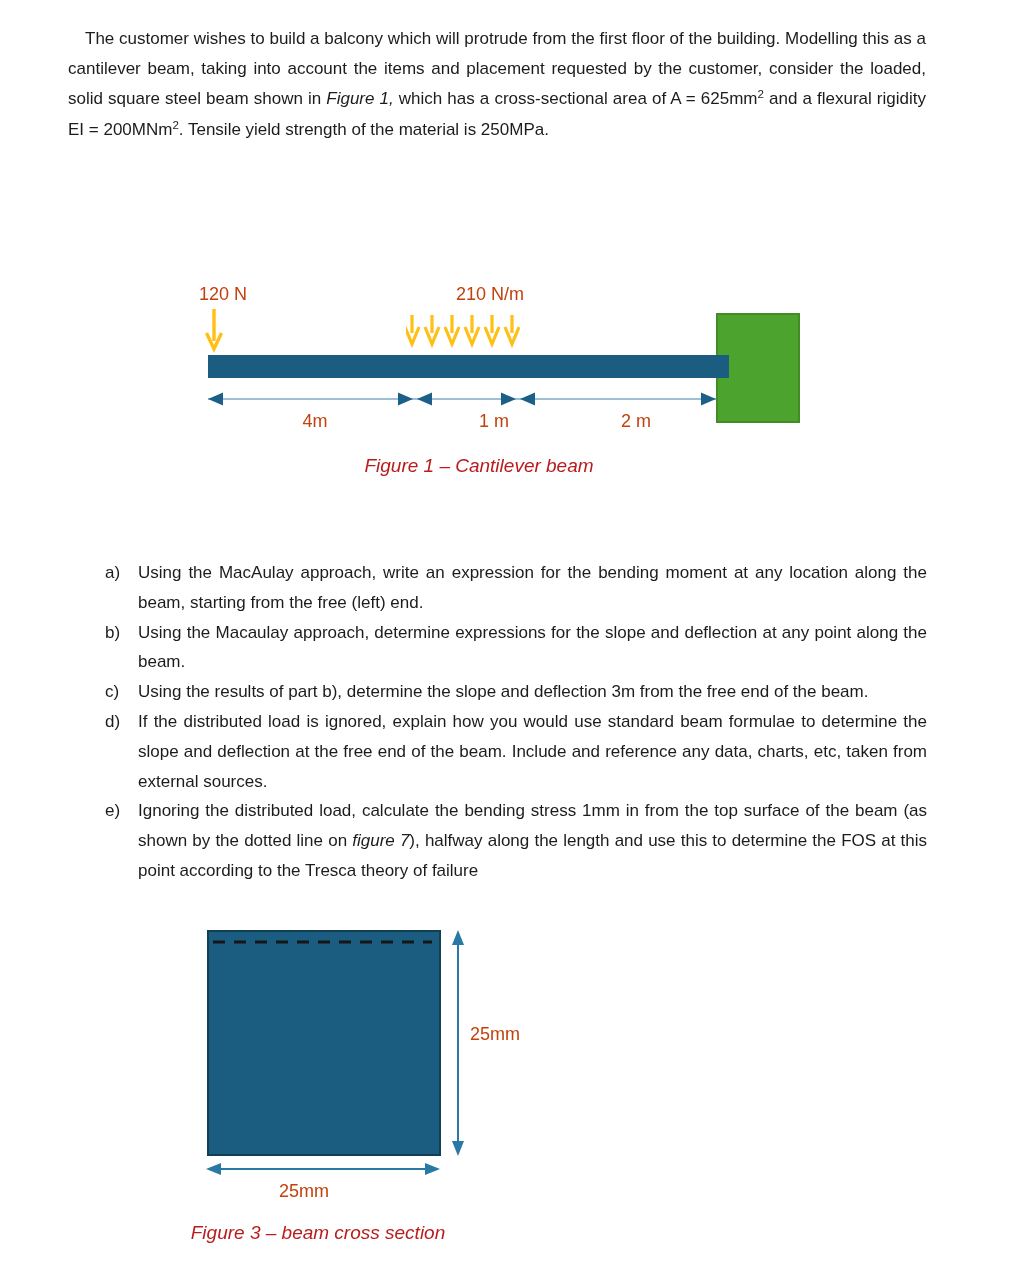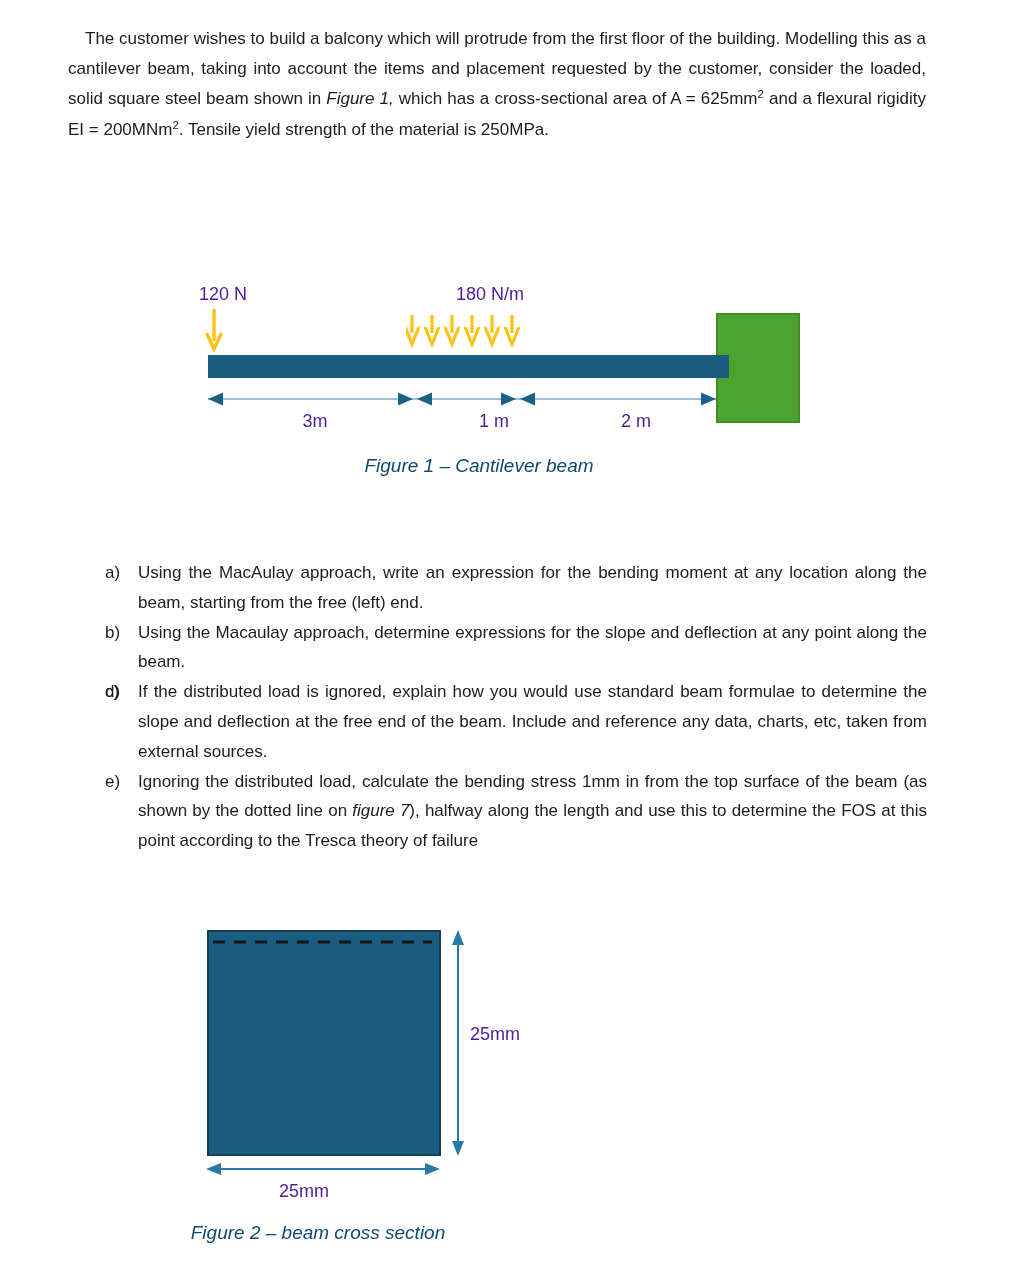--- a/index.html
+++ b/index.html
@@ -26,25 +26,25 @@
   
   .qlist {
     position: absolute; left: 105px; top: 558px; width: 822px;
     font-size: 17px; line-height: 29.8px;
   }
   .q-item { position: relative; padding-left: 33px; text-align: justify; }
   .q-letter { position: absolute; left: 0; top: 0; }
 
   
   .abs { position: absolute; }
-  .fig-label { position: absolute; font-size: 18px; white-space: nowrap; color: #4c1d95; }
+  .fig-label { position: absolute; font-size: 18px; white-space: nowrap; color: #c2410c; }
   .centerx { transform: translateX(-50%); }
   .fig-caption {
     position: absolute; font-size: 19px; font-style: italic;
-    transform: translateX(-50%); white-space: nowrap; color: #0c4a6e;
+    transform: translateX(-50%); white-space: nowrap; color: #b91c1c;
   }
 
   .beam {
     position: absolute; left: 208px; top: 355px; width: 521px; height: 23px;
     background: #1b5d80; z-index: 2;
   }
   .wall {
     position: absolute; left: 716px; top: 313px; width: 84px; height: 110px;
     box-sizing: border-box; background: #4ca32d; border: 2px solid #418c25; z-index: 1;
   }
@@ -57,21 +57,21 @@
 </head>
 <body>
 
 <div class="page">
 
   <p class="intro"><span>The customer wishes to build a balcony which will protrude from the first floor of the building. Modelling this as a cantilever beam, taking into account the items and placement requested by the customer, consider the loaded, solid square steel beam shown in </span><span class="ital">Figure 1,</span><span> which has a cross-sectional area of A = 625mm</span><span class="sup">2</span><span> and a flexural rigidity EI = 200MNm</span><span class="sup">2</span><span>. Tensile yield strength of the material is 250MPa.</span></p>
 
   <div>
 
     <span class="fig-label" style="left:199px; top:284px;">120 N</span>
-    <span class="fig-label" style="left:456px; top:284px;">180 N/m</span>
+    <span class="fig-label" style="left:456px; top:284px;">210 N/m</span>
 
     <svg class="abs" style="left:204px; top:307px;" width="20" height="46" viewBox="0 0 20 46">
       <path d="M10 2 L10 34" stroke="#ffc013" stroke-width="3.4" fill="none"></path>
       <path d="M2.5 26 L10 42 L17.5 26" stroke="#ffc013" stroke-width="3.4" fill="none"></path>
     </svg>
 
     <svg class="abs" style="left:406px; top:313px;" width="114" height="38" viewBox="0 0 114 38">
       <g stroke="#ffc013" stroke-width="3.2" fill="none">
         <path d="M6 2 V20 M-1 14 L6 31 L13 14"></path>
         <path d="M26 2 V20 M19 14 L26 31 L33 14"></path>
@@ -90,36 +90,36 @@
       <g fill="#1c6089">
         <polygon points="3,10 18,3.5 18,16.5"></polygon>
         <polygon points="208,10 193,3.5 193,16.5"></polygon>
         <polygon points="212,10 227,3.5 227,16.5"></polygon>
         <polygon points="311,10 296,3.5 296,16.5"></polygon>
         <polygon points="315,10 330,3.5 330,16.5"></polygon>
         <polygon points="511,10 496,3.5 496,16.5"></polygon>
       </g>
     </svg>
 
-    <span class="fig-label centerx" style="left:315px; top:411px;">3m</span>
+    <span class="fig-label centerx" style="left:315px; top:411px;">4m</span>
     <span class="fig-label centerx" style="left:468px; top:411px;margin-left:26px;">1 m</span>
     <span class="fig-label centerx" style="left:636px; top:411px;">2 m</span>
 
     <span class="fig-caption" style="left:479px; top:455px;">Figure 1 – Cantilever beam</span>
   </div>
 
   <div class="qlist">
     <div class="q-item">
       <span class="q-letter">a)</span><span>Using the MacAulay approach, write an expression for the bending moment at any location along the beam, </span><span class="bold">starting from the free (left) end</span><span class="ital"></span><span>.</span>
     </div>
     <div class="q-item">
       <span class="q-letter">b)</span><span>Using the Macaulay approach, determine expressions for the slope and deflection at any point along the beam.</span><span class="bold"></span><span class="ital"></span><span></span>
     </div>
     <div class="q-item">
-      <span class="q-letter">c)</span><span class="bold"></span><span class="ital"></span><span></span>
+      <span class="q-letter">c)</span><span>Using the results of part b), determine the slope and deflection 3m from the free end of the beam.</span><span class="bold"></span><span class="ital"></span><span></span>
     </div>
     <div class="q-item">
       <span class="q-letter">d)</span><span>If the distributed load is ignored, explain how you would use standard beam formulae to determine the slope and deflection at the free end of the beam. Include and reference any data, charts, etc, taken from external sources.</span><span class="bold"></span><span class="ital"></span><span></span>
     </div>
     <div class="q-item">
       <span class="q-letter">e)</span><span>Ignoring the distributed load, calculate the bending stress 1mm in from the top surface of the beam (as shown by the dotted line on </span><span class="bold"></span><span class="ital">figure 7</span><span>), halfway along the length and use this to determine the FOS at this point according to the Tresca theory of failure</span>
     </div>
   </div>
 
   <div>
@@ -137,16 +137,16 @@
     </svg>
     <span class="fig-label" style="left:470px; top:1024px;">25mm</span>
 
     <svg class="abs" style="left:205px; top:1159px;" width="236" height="20" viewBox="0 0 236 20">
       <path d="M6 10 H230" stroke="#2979a5" stroke-width="2" fill="none"></path>
       <polygon points="1,10 16,4 16,16" fill="#2979a5"></polygon>
       <polygon points="235,10 220,4 220,16" fill="#2979a5"></polygon>
     </svg>
     <span class="fig-label centerx" style="left:304px; top:1181px;">25mm</span>
 
-    <span class="fig-caption" style="left:318px; top:1222px;">Figure 2 – beam cross section</span>
+    <span class="fig-caption" style="left:318px; top:1222px;">Figure 3 – beam cross section</span>
   </div>
 
 </div>
 
 </body></html>

